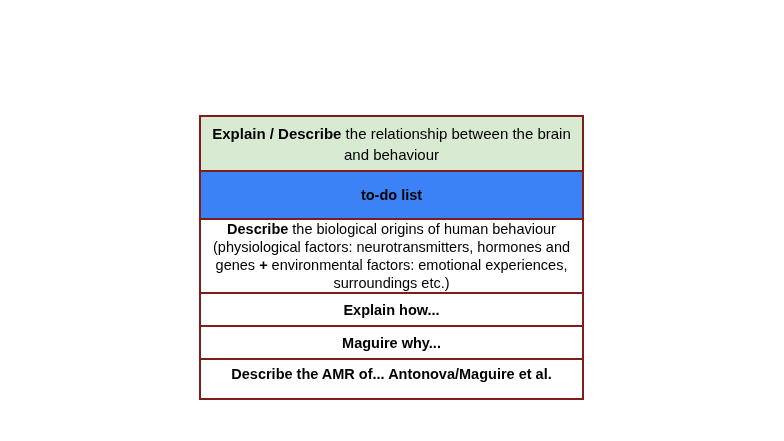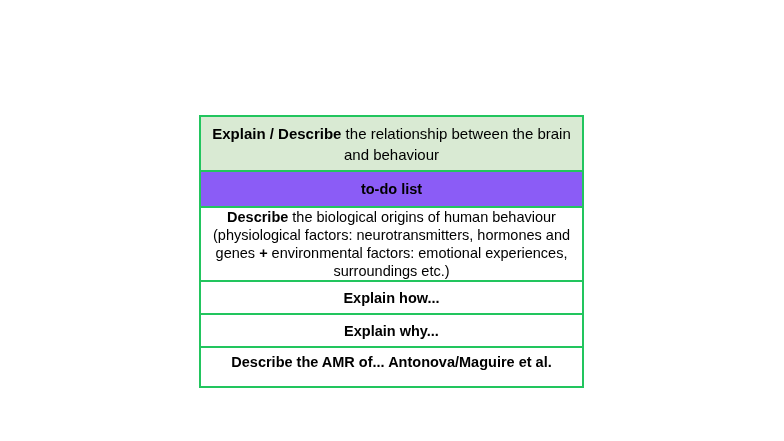--- a/index.html
+++ b/index.html
@@ -14,30 +14,30 @@
     .todo-table {
       position: absolute;
       left: 199px;
       top: 115px;
       width: 385px;
       border-collapse: collapse;
       table-layout: fixed;
       color: #000000;
     }
     .todo-table td {
-      border: 2px solid #22c55e;
+      border: 2px solid #7f1d1d;
       text-align: center;
       vertical-align: middle;
       font-size: 14.5px;
       line-height: 18px;
       padding: 0 8px;
       box-sizing: border-box;
     }
     .row-header td { height: 55px; background: #d9ead3; font-size: 15px; line-height: 21px; }
-    .row-subheader td { height: 36px; background: #8b5cf6; }
+    .row-subheader td { height: 48px; background: #3b82f6; }
     .row-define td { height: 69px; }
     .row-describe td { height: 72px; }
     .row-how td { height: 33px; }
     .row-why td { height: 33px; }
     .row-amr td { height: 40px; vertical-align: top; padding-top: 5px; }
     .bold { font-weight: bold; }
     .semibold { font-weight: bold; }
     .normal { font-weight: normal; }
   </style>
 </head>
@@ -55,19 +55,19 @@
   </tr>
   <tr class="row-describe">
     <td>
       <span class="bold">Describe</span><span> the biological origins of human behaviour (physiological factors: neurotransmitters, hormones and genes </span><span class="bold">+</span><span> environmental factors: emotional experiences, surroundings etc.)</span>
     </td>
   </tr>
   <tr class="row-how">
     <td class="semibold">Explain how...</td>
   </tr>
   <tr class="row-why">
-    <td class="semibold">Explain why...</td>
+    <td class="semibold">Maguire why...</td>
   </tr>
   <tr class="row-amr">
     <td class="semibold">Describe the AMR of... Antonova/Maguire et al.</td>
   </tr>
 </tbody>
   </table>
 
 </body></html>

